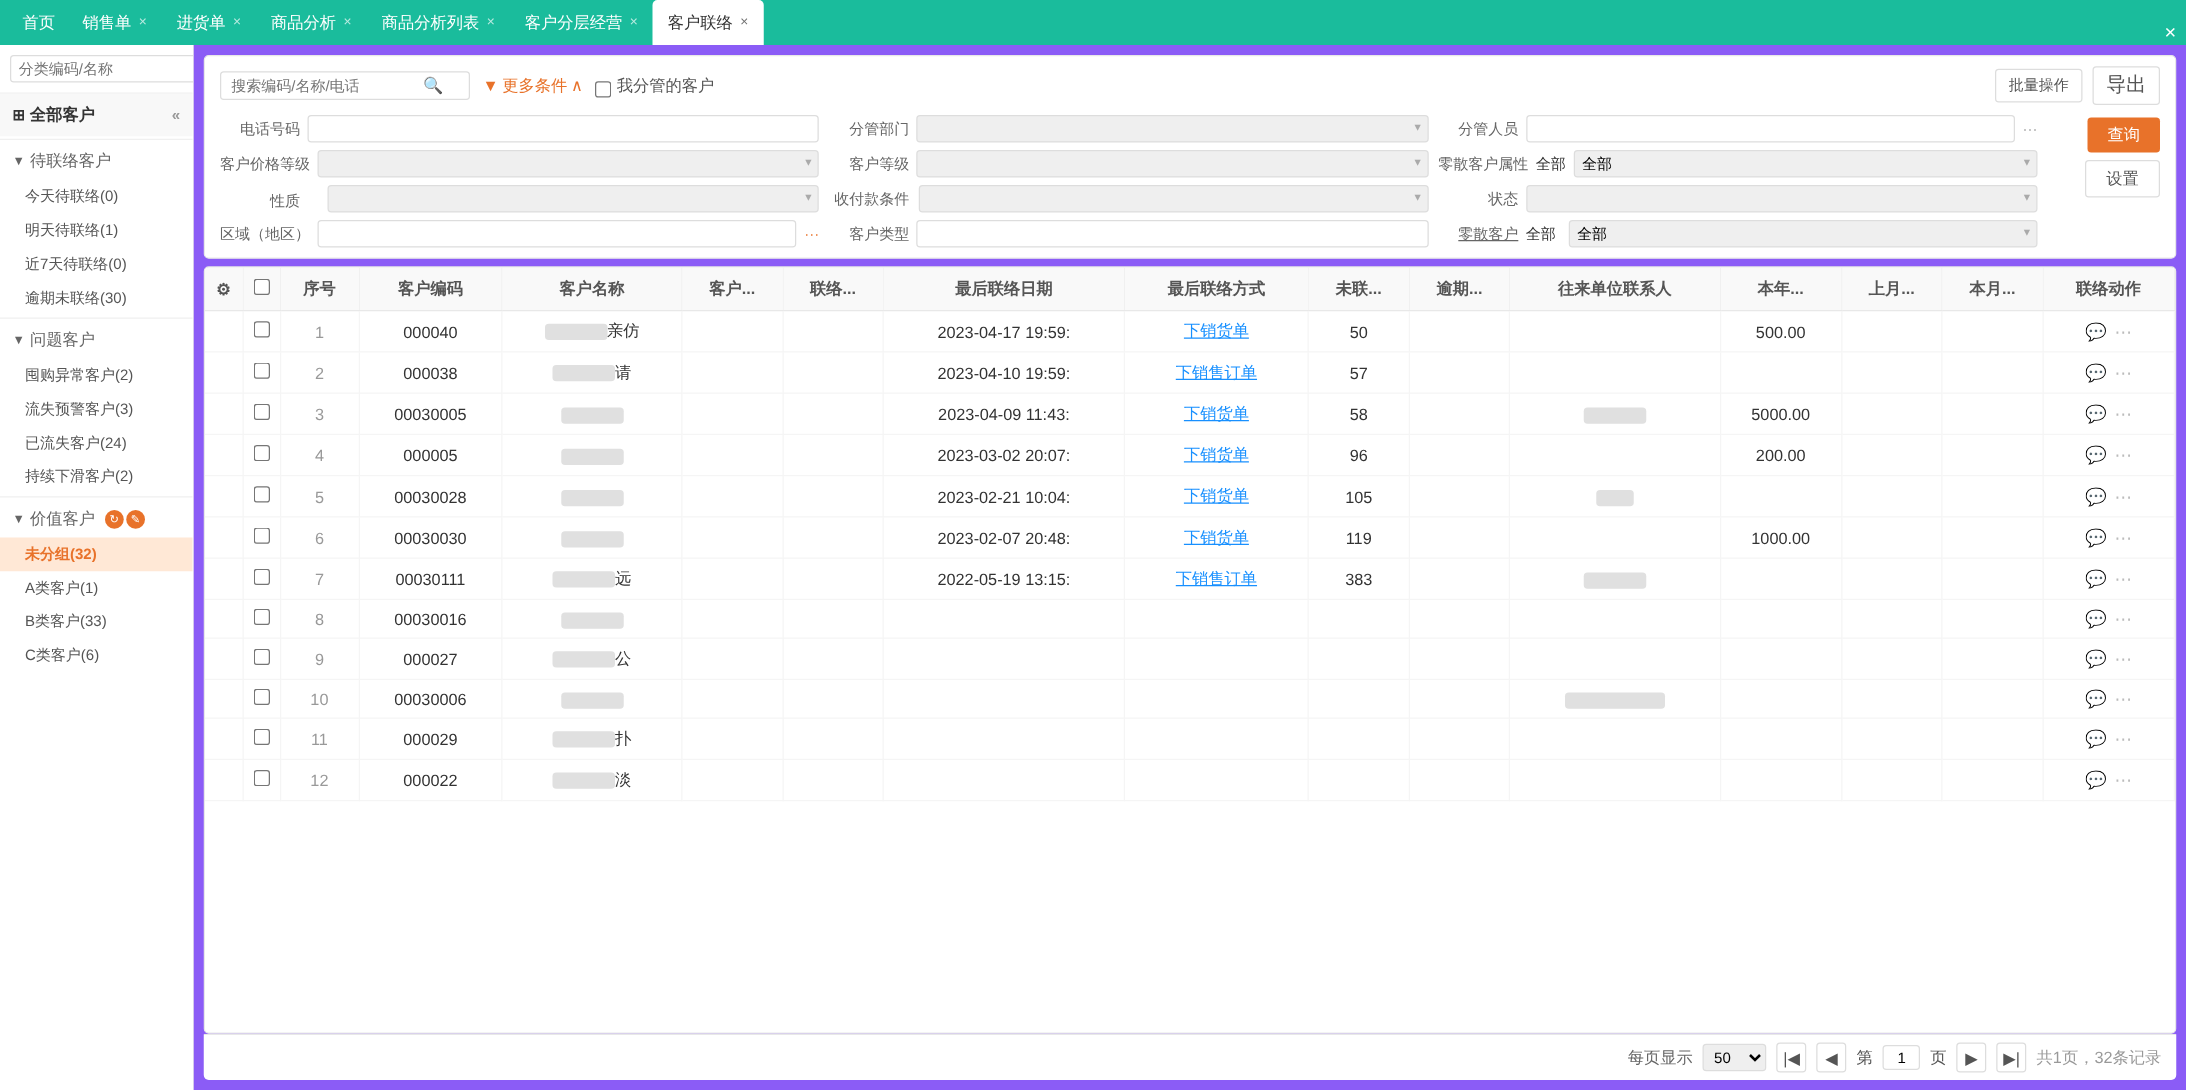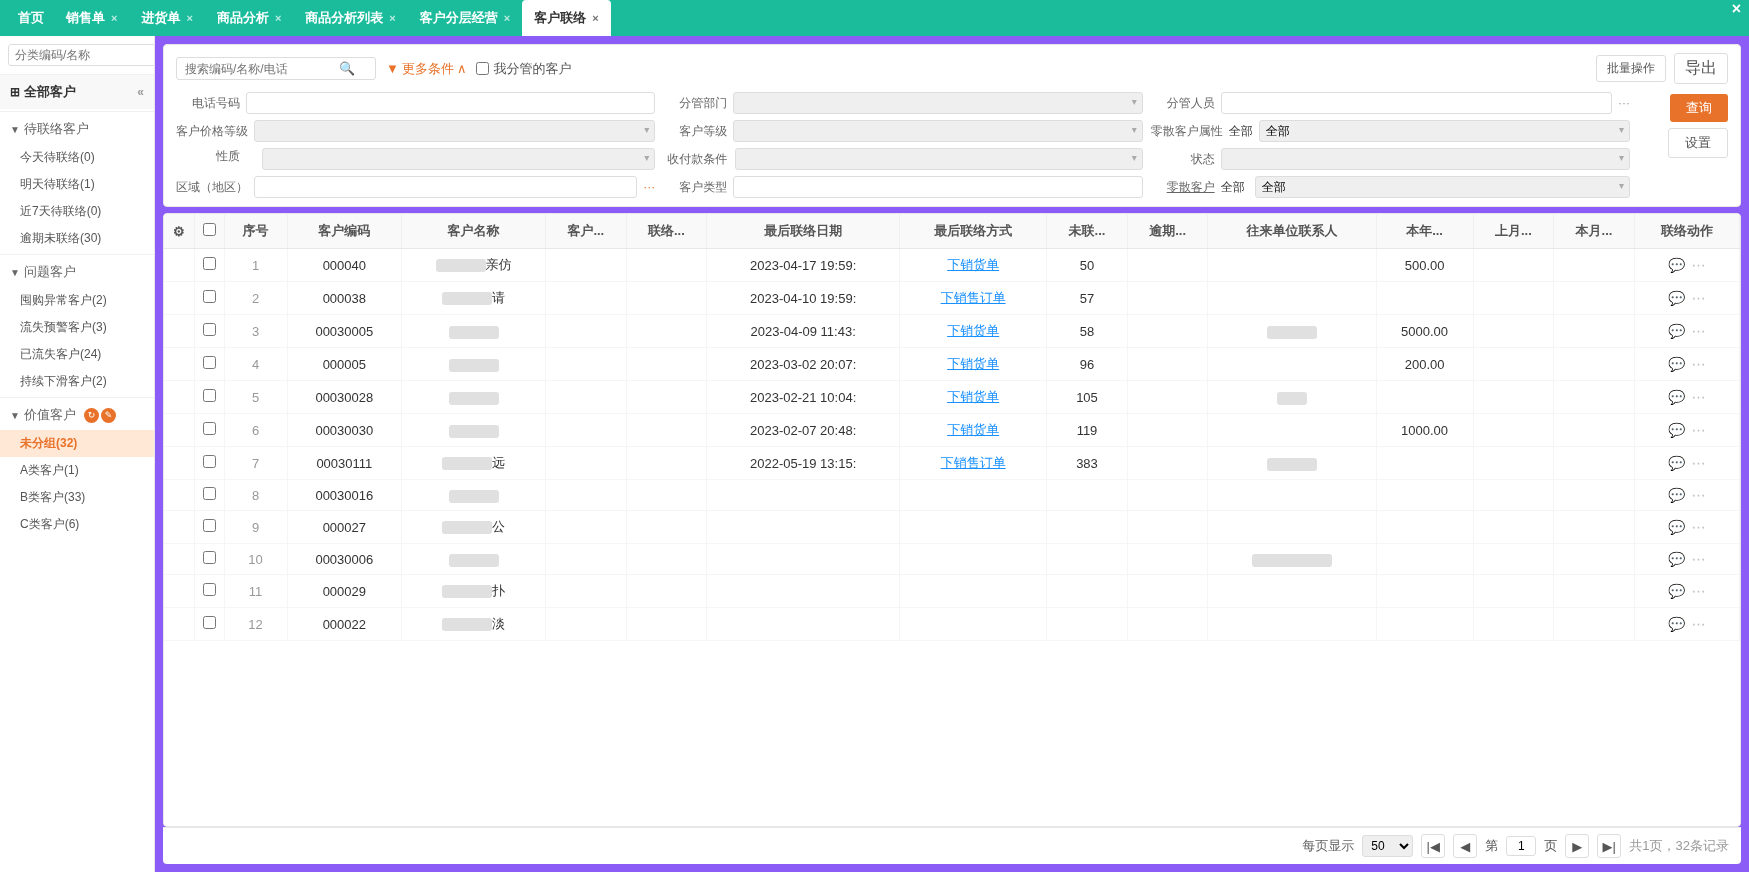--- a/index.html
+++ b/index.html
@@ -1,25 +1,24 @@
 <!DOCTYPE html>
 <html><head>
   <meta charset="utf-8">
   <style>
     * { box-sizing: border-box; margin: 0; padding: 0; font-family: 'Microsoft YaHei', Arial, sans-serif; font-size: 13px; }
     body { background: #f5f5f5; overflow: hidden; }
 
     
     .top-nav {
       display: flex;
-      align-items: flex-start;
+      align-items: flex-end;
       background: #1abc9c;
       height: 36px;
       padding: 0 8px;
-      font-weight: bold;
     }
     .top-nav .tab {
       display: flex;
       align-items: center;
       padding: 0 12px;
       height: 36px;
       color: #fff;
       cursor: pointer;
       font-size: 13px;
       white-space: nowrap;
@@ -158,21 +157,21 @@
     .more-conditions {
       display: flex;
       align-items: center;
       color: #e8722a;
       cursor: pointer;
       font-size: 12px;
       gap: 3px;
     }
     .my-customers-check {
       display: flex;
-      align-items: center;
+      align-items: flex-end;
       gap: 4px;
       font-size: 12px;
       color: #555;
     }
     .filter-toolbar-right {
       margin-left: auto;
       display: flex;
       align-items: center;
       gap: 8px;
     }
@@ -444,21 +443,21 @@
           </div>
 
           <div style="display:flex;align-items:center;gap:6px;margin-bottom:6px;">
             <label style="min-width:64px;text-align:right;color:#666;font-size:12px;">客户价格等级</label>
             <div style="flex:1;position:relative;">
               <select style="width:100%;border:1px solid #ddd;border-radius:3px;padding:3px 6px;font-size:12px;outline:none;appearance:none;"><option></option></select>
               <span style="position:absolute;right:6px;top:4px;pointer-events:none;color:#aaa;font-size:10px;">▾</span>
             </div>
           </div>
 
-          <div style="display:flex;align-items:flex-start;gap:22px;margin-bottom:6px;">
+          <div style="display:flex;align-items:flex-end;gap:22px;margin-bottom:6px;">
             <label style="min-width:64px;text-align:right;color:#666;font-size:12px;">性质</label>
             <div style="flex:1;position:relative;">
               <select style="width:100%;border:1px solid #ddd;border-radius:3px;padding:3px 6px;font-size:12px;outline:none;appearance:none;"><option></option></select>
               <span style="position:absolute;right:6px;top:4px;pointer-events:none;color:#aaa;font-size:10px;">▾</span>
             </div>
           </div>
 
           <div style="display:flex;align-items:center;gap:6px;">
             <label style="min-width:64px;text-align:right;color:#666;font-size:12px;">区域（地区）</label>
             <input type="text" style="flex: 1 1 0%; border: 1px solid rgb(221, 221, 221); border-radius: 3px; padding: 3px 6px; font-size: 12px; outline: none;">

